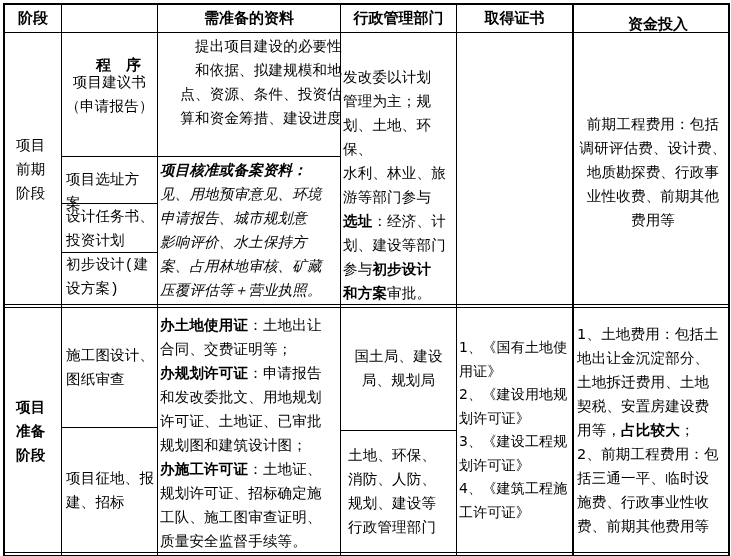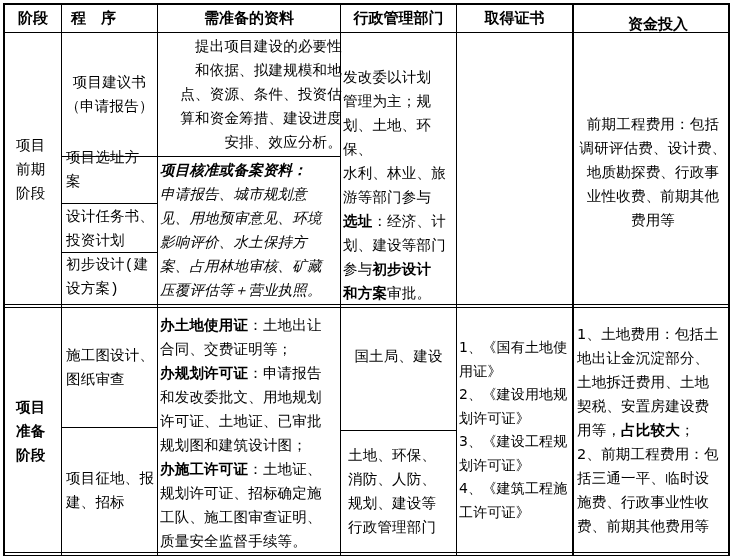--- a/index.html
+++ b/index.html
@@ -38,62 +38,61 @@
 
   <div class="ln" style="left:61px;top:427px;width:96px;height:1px;"></div>
   <div class="ln" style="left:340px;top:430px;width:116px;height:1px;"></div>
 
   <div class="ln" style="left:3px;top:552px;width:727px;height:1px;"></div>
   <div class="ln" style="left:3px;top:555px;width:727px;height:1px;"></div>
 </div>
 
 <div>
   <div class="hdr" style="left:5px;width:56px;">阶段</div>
-  <div class="hdr" style="left:46px;width:95px;">程　序</div>
+  <div class="hdr" style="left:71px;width:95px;margin-top:47px;">程　序</div>
   <div class="hdr" style="left:158px;width:182px;">需准备的资料</div>
   <div class="hdr" style="left:341px;width:115px;">行政管理部门</div>
   <div class="hdr" style="left:457px;width:115px;">取得证书</div>
   <div class="hdr" style="left:574px;width:168px;margin-top:6px;">资金投入</div>
 </div>
 
 <div>
   <div class="cell" style="left:16px;top:133px;width:44px;">
     <div>项目</div>
     <div>前期</div>
     <div>阶段</div>
   </div>
 
   <div class="cell center" style="left:62px;top:70px;width:95px;">
     <div>项目建议书</div>
     <div>（申请报告）</div>
   </div>
-  <div class="cell" style="left:66px;top:145px;width:92px;">
+  <div class="cell" style="left:66px;top:167px;width:92px;">
     <div>项目选址方</div>
     <div>案</div>
   </div>
   <div class="cell" style="left:66px;top:204px;width:92px;">
     <div>设计任务书、</div>
     <div>投资计划</div>
   </div>
   <div class="cell" style="left:66px;top:253px;width:92px;font-family:Liberation Mono, monospace;">
     <div>初步设计(建</div>
     <div>设方案)</div>
   </div>
 
   <div class="cell" style="left:160px;top:34px;width:182px;text-align:right;">
     <div>提出项目建设的必要性</div>
     <div>和依据、拟建规模和地</div>
     <div>点、资源、条件、投资估</div>
     <div>算和资金筹措、建设进度</div>
-    <div>安排、效应分析。</div>
   </div>
   <div class="cell" style="left:160px;top:158px;width:182px;font-style:italic;">
     <div><b>项目核准或备案资料：</b></div>
+    <div>见、用地预审意见、环境</div>
     <div>申请报告、城市规划意</div>
-    <div>见、用地预审意见、环境</div>
     <div>影响评价、水土保持方</div>
     <div>案、占用林地审核、矿藏</div>
     <div>压覆评估等＋营业执照。</div>
   </div>
 
   <div class="cell" style="left:343px;top:65px;width:114px;">
     <div>发改委以计划</div>
     <div>管理为主；规</div>
     <div>划、土地、环保、</div>
     <div>水利、林业、旅</div>
@@ -139,20 +138,21 @@
     <div>许可证、土地证、已审批</div>
     <div>规划图和建筑设计图；</div>
     <div><b>办施工许可证</b><span>：土地证、</span></div>
     <div>规划许可证、招标确定施</div>
     <div>工队、施工图审查证明、</div>
     <div>质量安全监督手续等。</div>
   </div>
 
   <div class="cell center" style="left:341px;top:344px;width:115px;">
     <div>国土局、建设</div>
+    <div>局、规划局</div>
   </div>
   <div class="cell" style="left:348px;top:443px;width:108px;">
     <div>土地、环保、</div>
     <div>消防、人防、</div>
     <div>规划、建设等</div>
     <div>行政管理部门</div>
   </div>
 
   <div class="cell" style="left:459px;top:336px;width:114px;line-height:23.5px;font-size:14px;">
     <div>1、《国有土地使</div>

